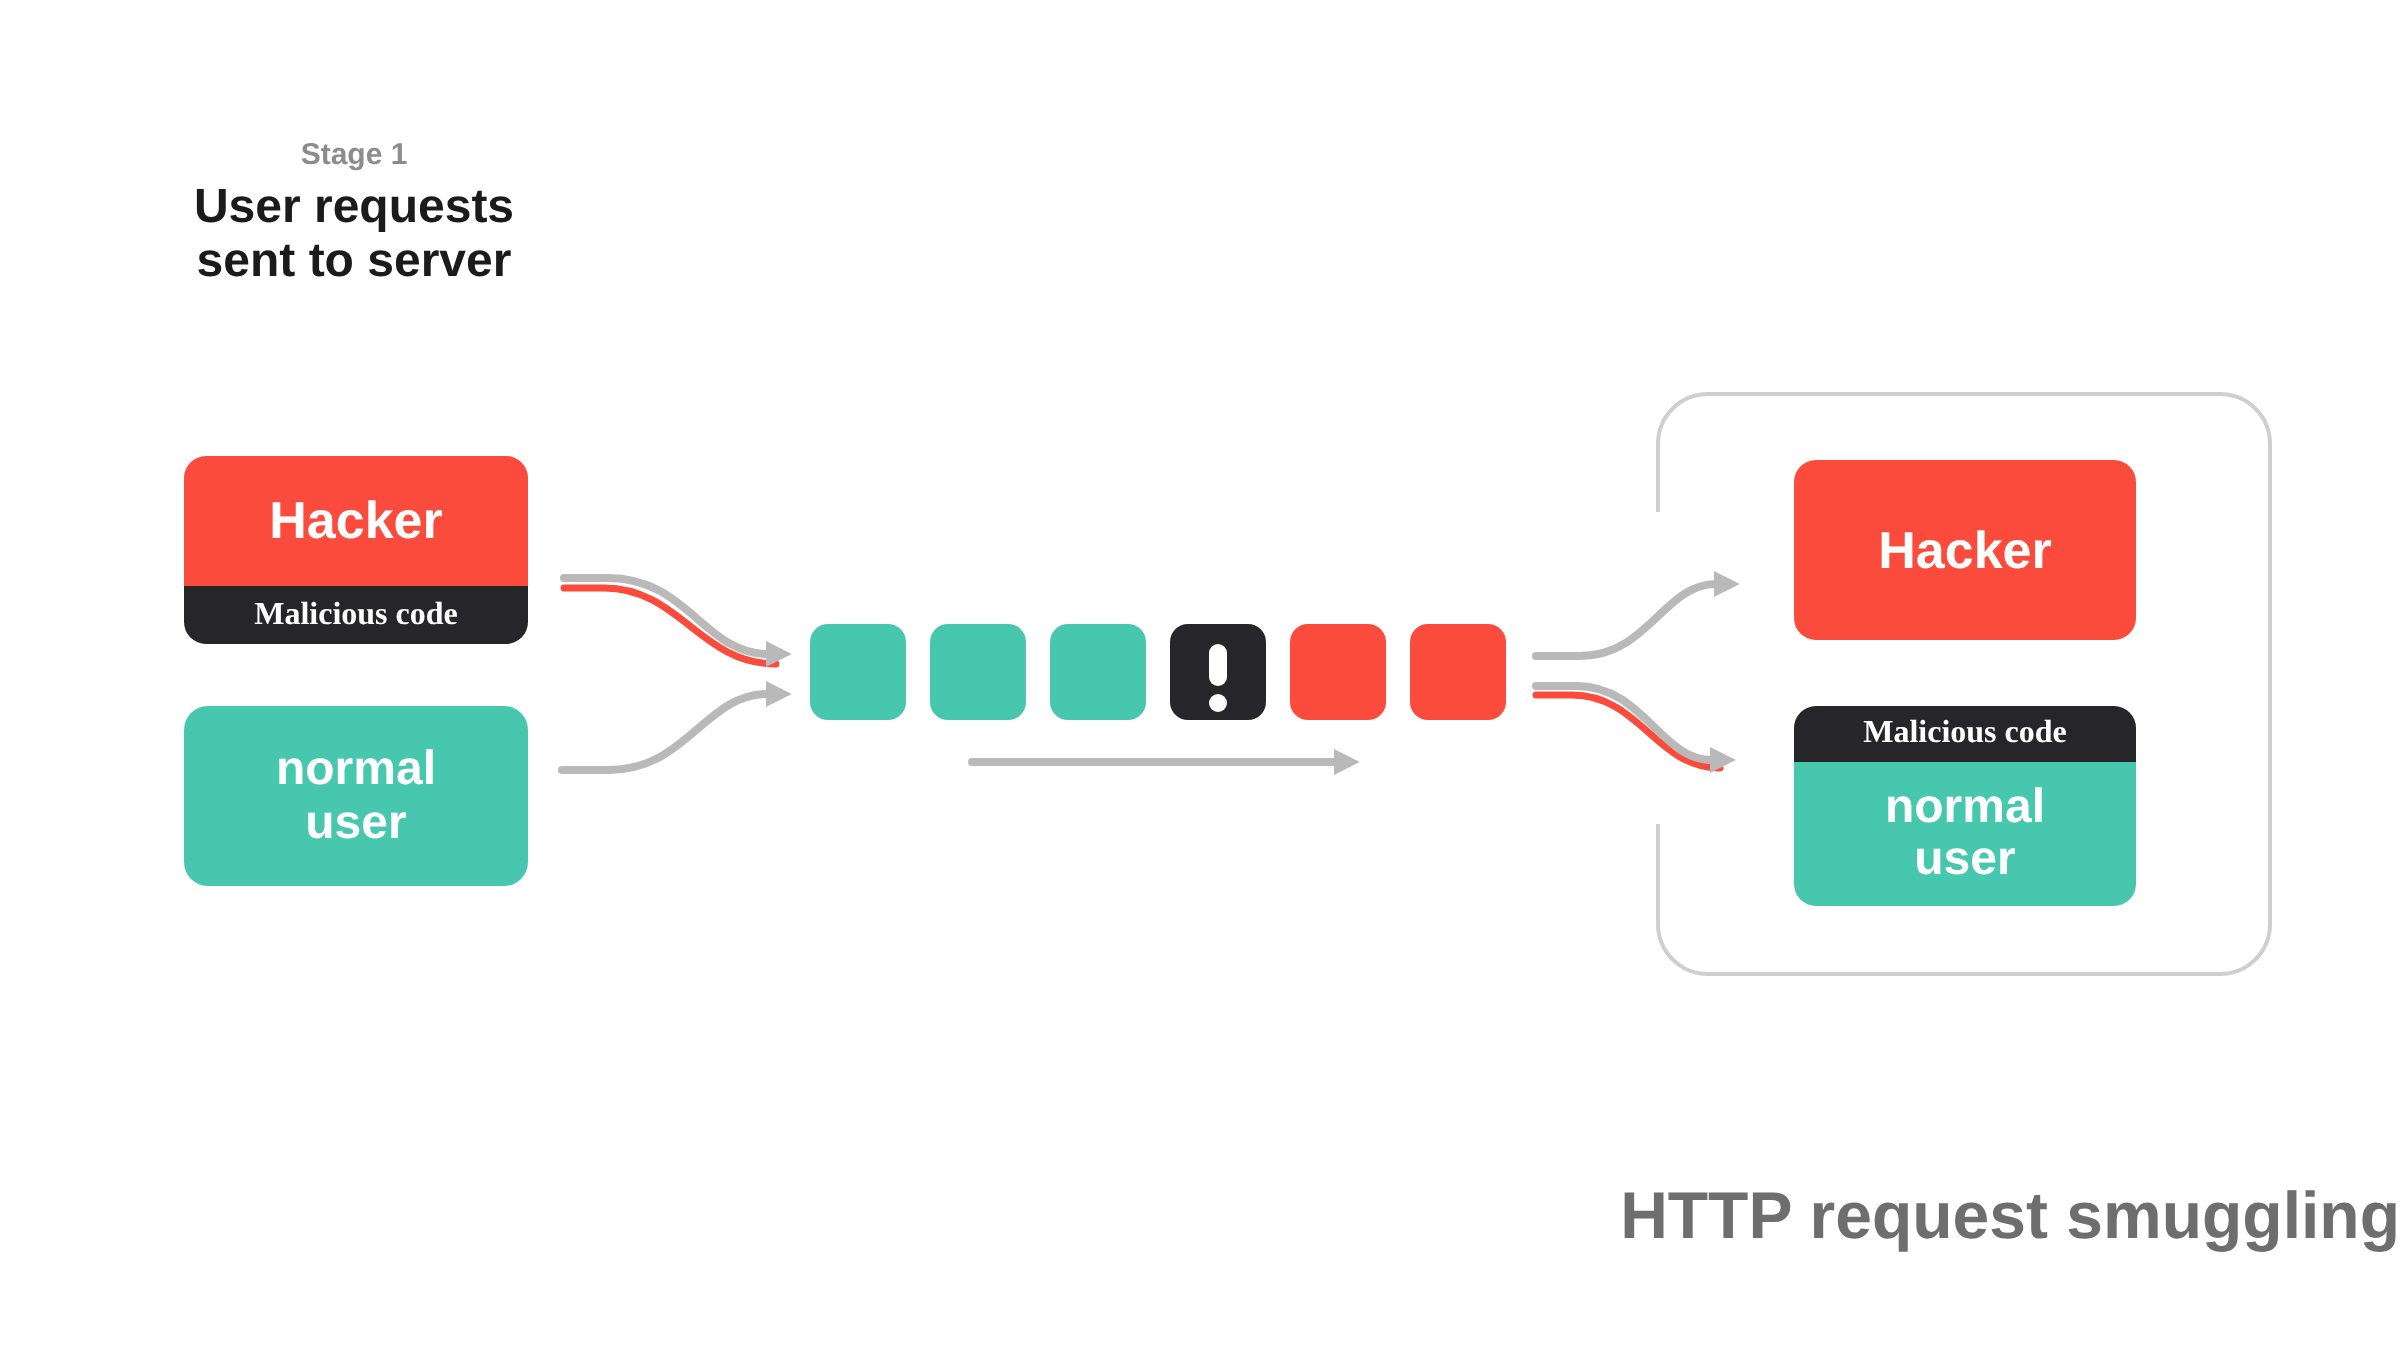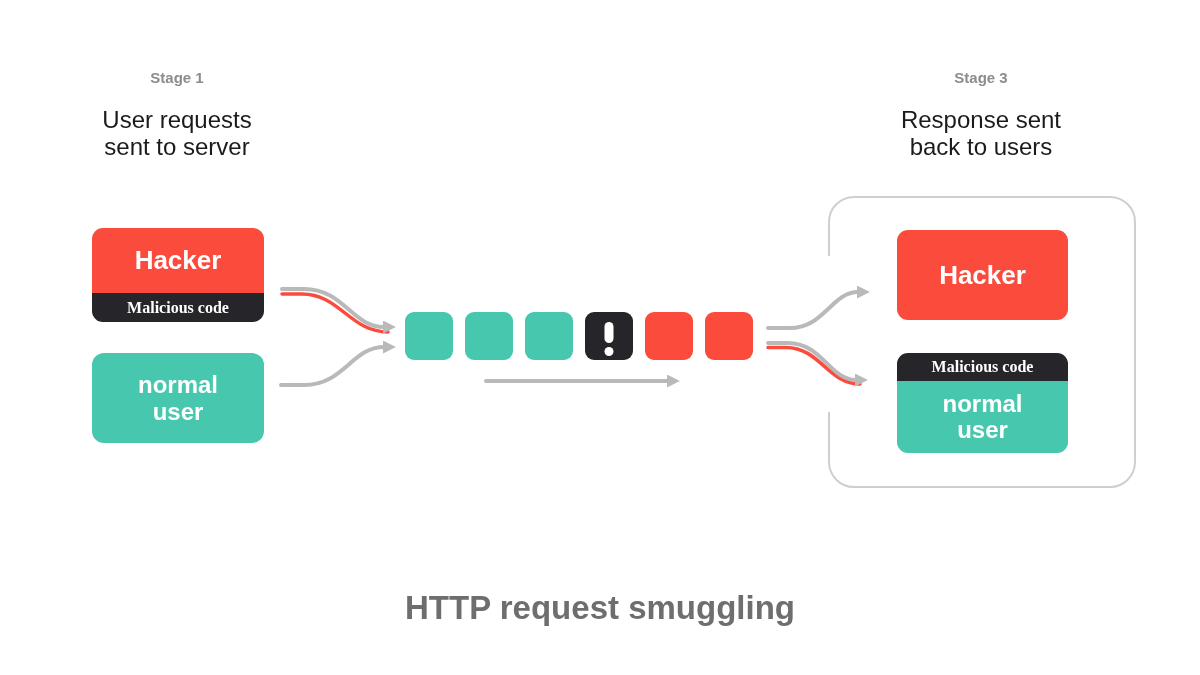--- a/index.html
+++ b/index.html
@@ -13,23 +13,23 @@
   }
 
   
   .stage { position: absolute; text-align: center; }
   .stage-label {
     font-size: 15px;
     font-weight: 700;
     color: var(--stage-gray, #8C8C8C);
   }
   .stage-heading {
-    margin-top: 20px;
+    margin-top: 4px;
     font-size: 24px;
-    font-weight: 400;
+    font-weight: 700;
     line-height: 27px;
     color: var(--heading-dark, #1B1B1B);
     white-space: pre-line;
   }
   #stage1 { left: 57px;  top: 69px;  width: 240px; }
   #stage2 { left: 430px; top: 181px; width: 300px; }
   #stage3 { left: 861px; top: 69px;  width: 240px; }
 
   
   #left-hacker {
@@ -122,41 +122,36 @@
     position: absolute; left: 0; top: 0;
     pointer-events: none;
   }
   .arrow-gray { stroke: var(--arrow-gray, #B9B9B9); stroke-width: 4; fill: none; stroke-linecap: round; }
   .arrow-red  { stroke: var(--red, #FB4B3C); stroke-width: 3.5; fill: none; stroke-linecap: round; }
   #ah path { fill: var(--arrow-gray, #B9B9B9); }
 
   
   #main-title {
     position: absolute; left: 0; top: 589px; width: 1200px;
-    text-align: center;
+    text-align: right;
     font-size: 33px; font-weight: 700;
     color: var(--title-gray, #6E6E6E);
   }
 </style>
 </head>
 <body>
 
 <div id="canvas">
 
   <div class="stage" id="stage1">
     <div class="stage-label">Stage 1</div>
     <div class="stage-heading">User requests
 sent to server</div>
   </div>
   <div class="stage" id="stage2">
-  </div>
-  <div class="stage" id="stage3">
-    <div class="stage-label">Stage 3</div>
-    <div class="stage-heading">Response sent
-back to users</div>
   </div>
 
   <div id="left-hacker">
     <div class="red-part">Hacker</div>
     <div class="black-band">Malicious code</div>
   </div>
 
   <div id="left-normal">normal
 user</div>
 

